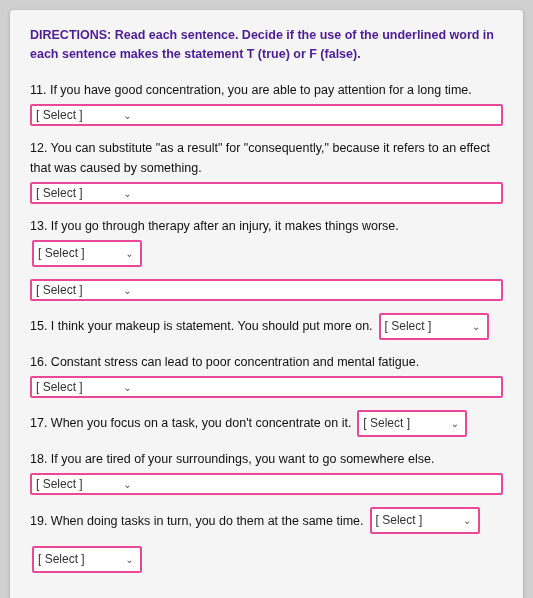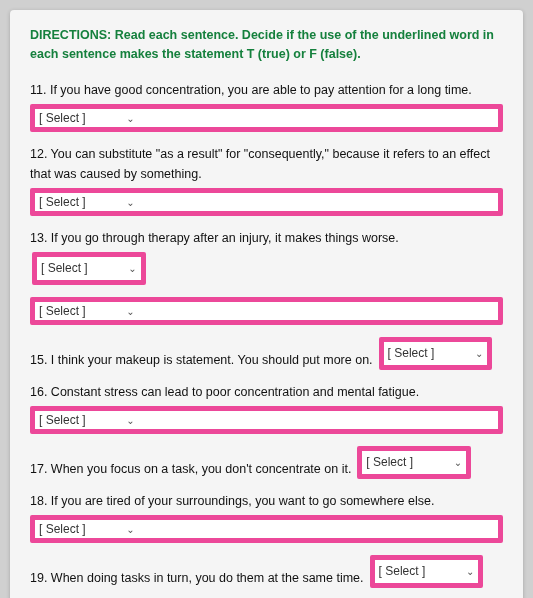--- a/index.html
+++ b/index.html
@@ -22,21 +22,21 @@
       background: #f5f5f5;
       width: 513px;
       padding: 16px 20px;
       border-radius: 4px;
       box-shadow: 0 1px 4px rgba(0,0,0,0.2);
     }
 
     .directions {
       font-size: 12.5px;
       font-weight: bold;
-      color: #15803d;
+      color: #4c1d95;
       margin-bottom: 16px;
       line-height: 1.5;
     }
 
     .question-block {
       margin-bottom: 12px;
     }
 
     .question-text {
       font-size: 12.5px;
@@ -44,21 +44,21 @@
       line-height: 1.6;
       margin-bottom: 4px;
     }
 
     .underline {
     }
 
     .select-wrapper {
       display: inline-flex;
       align-items: center;
-      border: 5px solid #ec4899;
+      border: 2px solid #ec4899;
       background: #fff;
       padding: 2px 4px;
       border-radius: 2px;
       font-size: 12px;
       cursor: pointer;
       min-width: 110px;
       vertical-align: middle;
     }
 
     .select-wrapper select {
@@ -85,21 +85,21 @@
       margin: 0 2px;
     }
 
     .select-block {
       display: block;
       margin-top: 4px;
     }
 
     .row-inline {
       display: flex;
-      align-items: flex-end;
+      align-items: center;
       flex-wrap: wrap;
       gap: 4px;
     }
   </style>
 </head>
 <body>
 
 <div class="card">
   <div class="directions">DIRECTIONS: Read each sentence. Decide if the use of the underlined word in each sentence makes the statement T (true) or F (false).</div>
 

